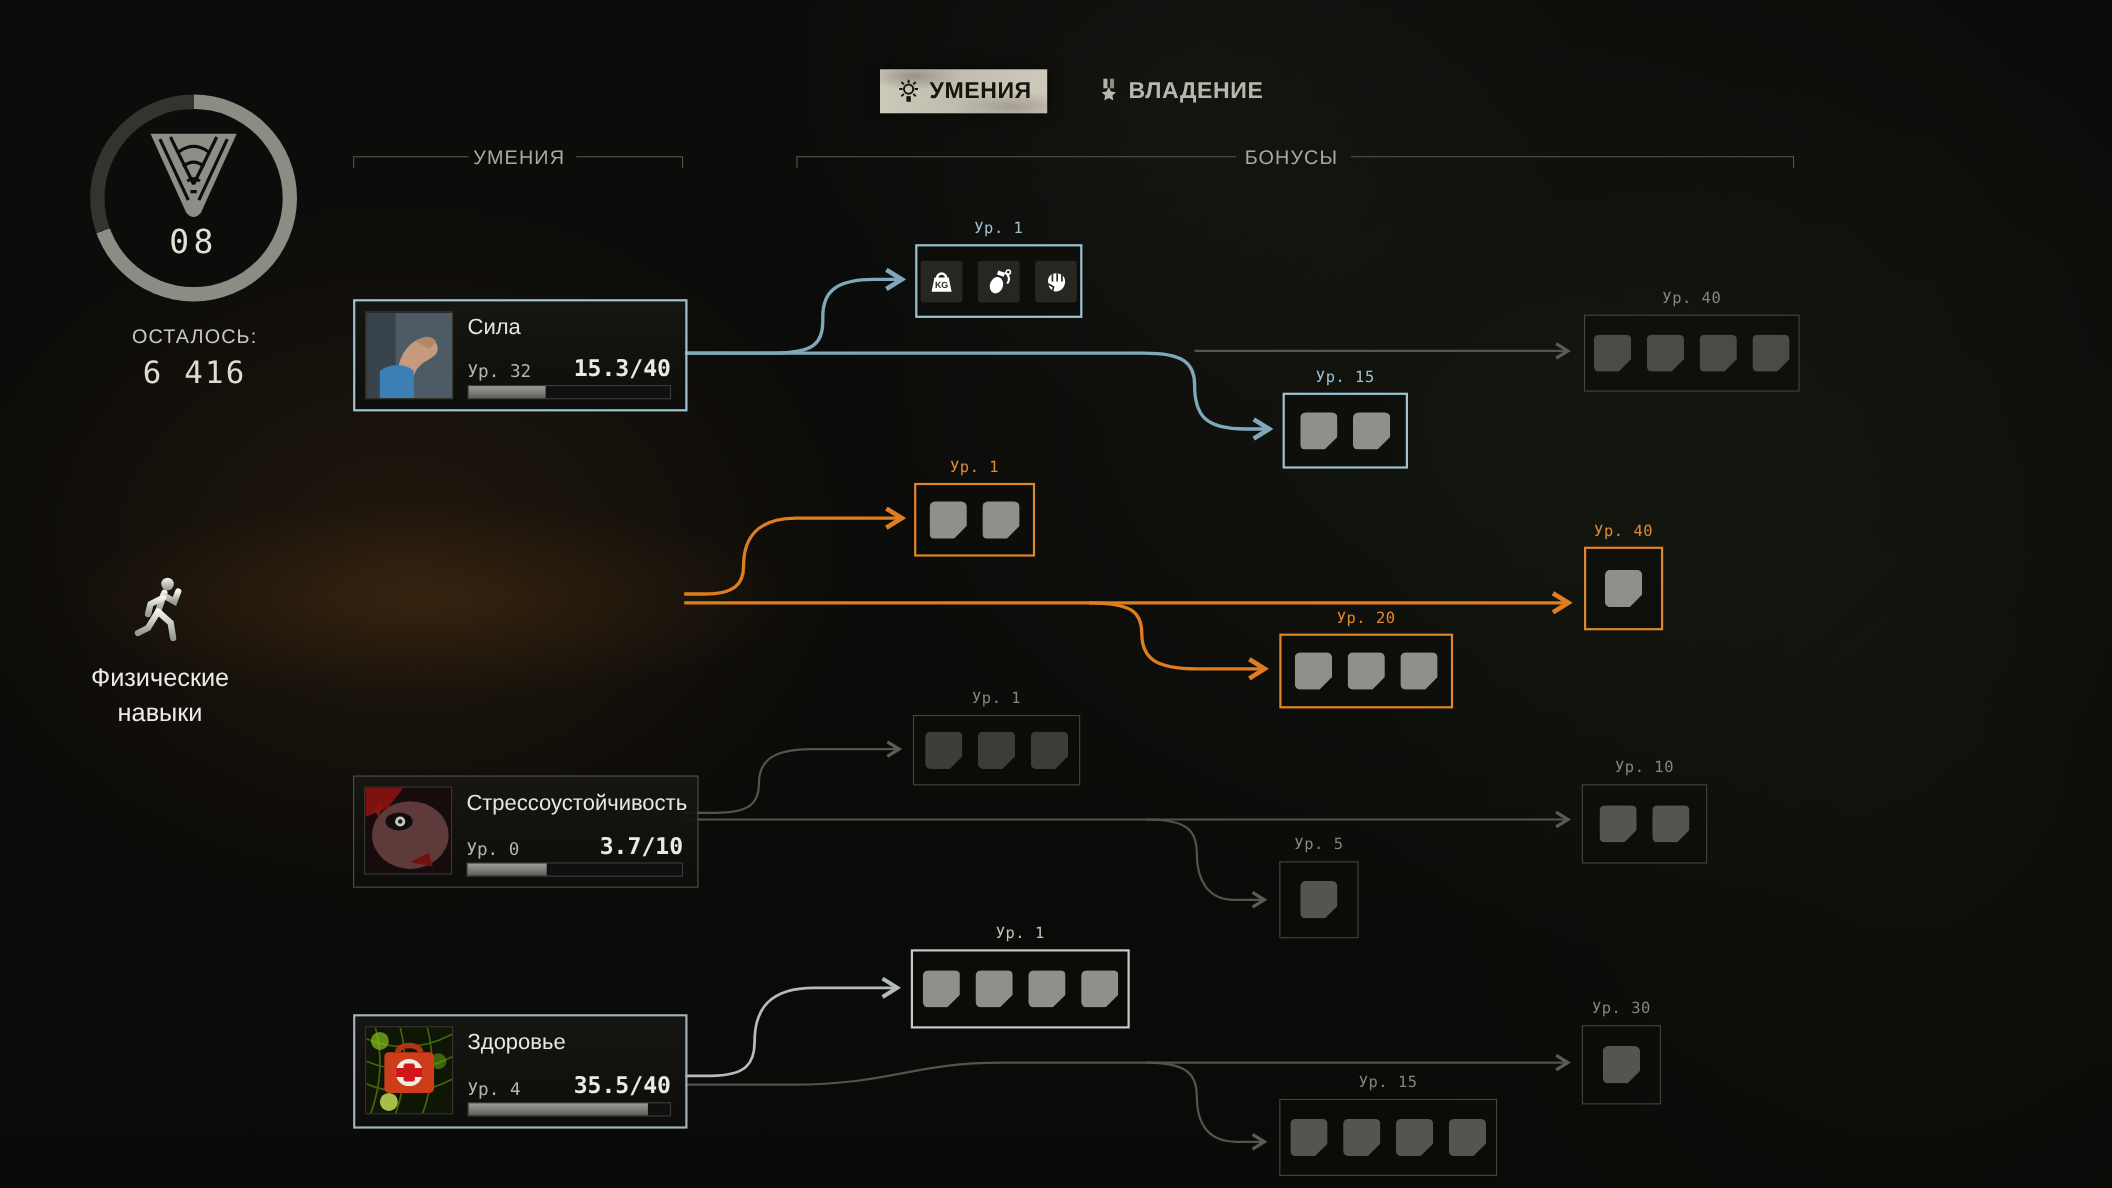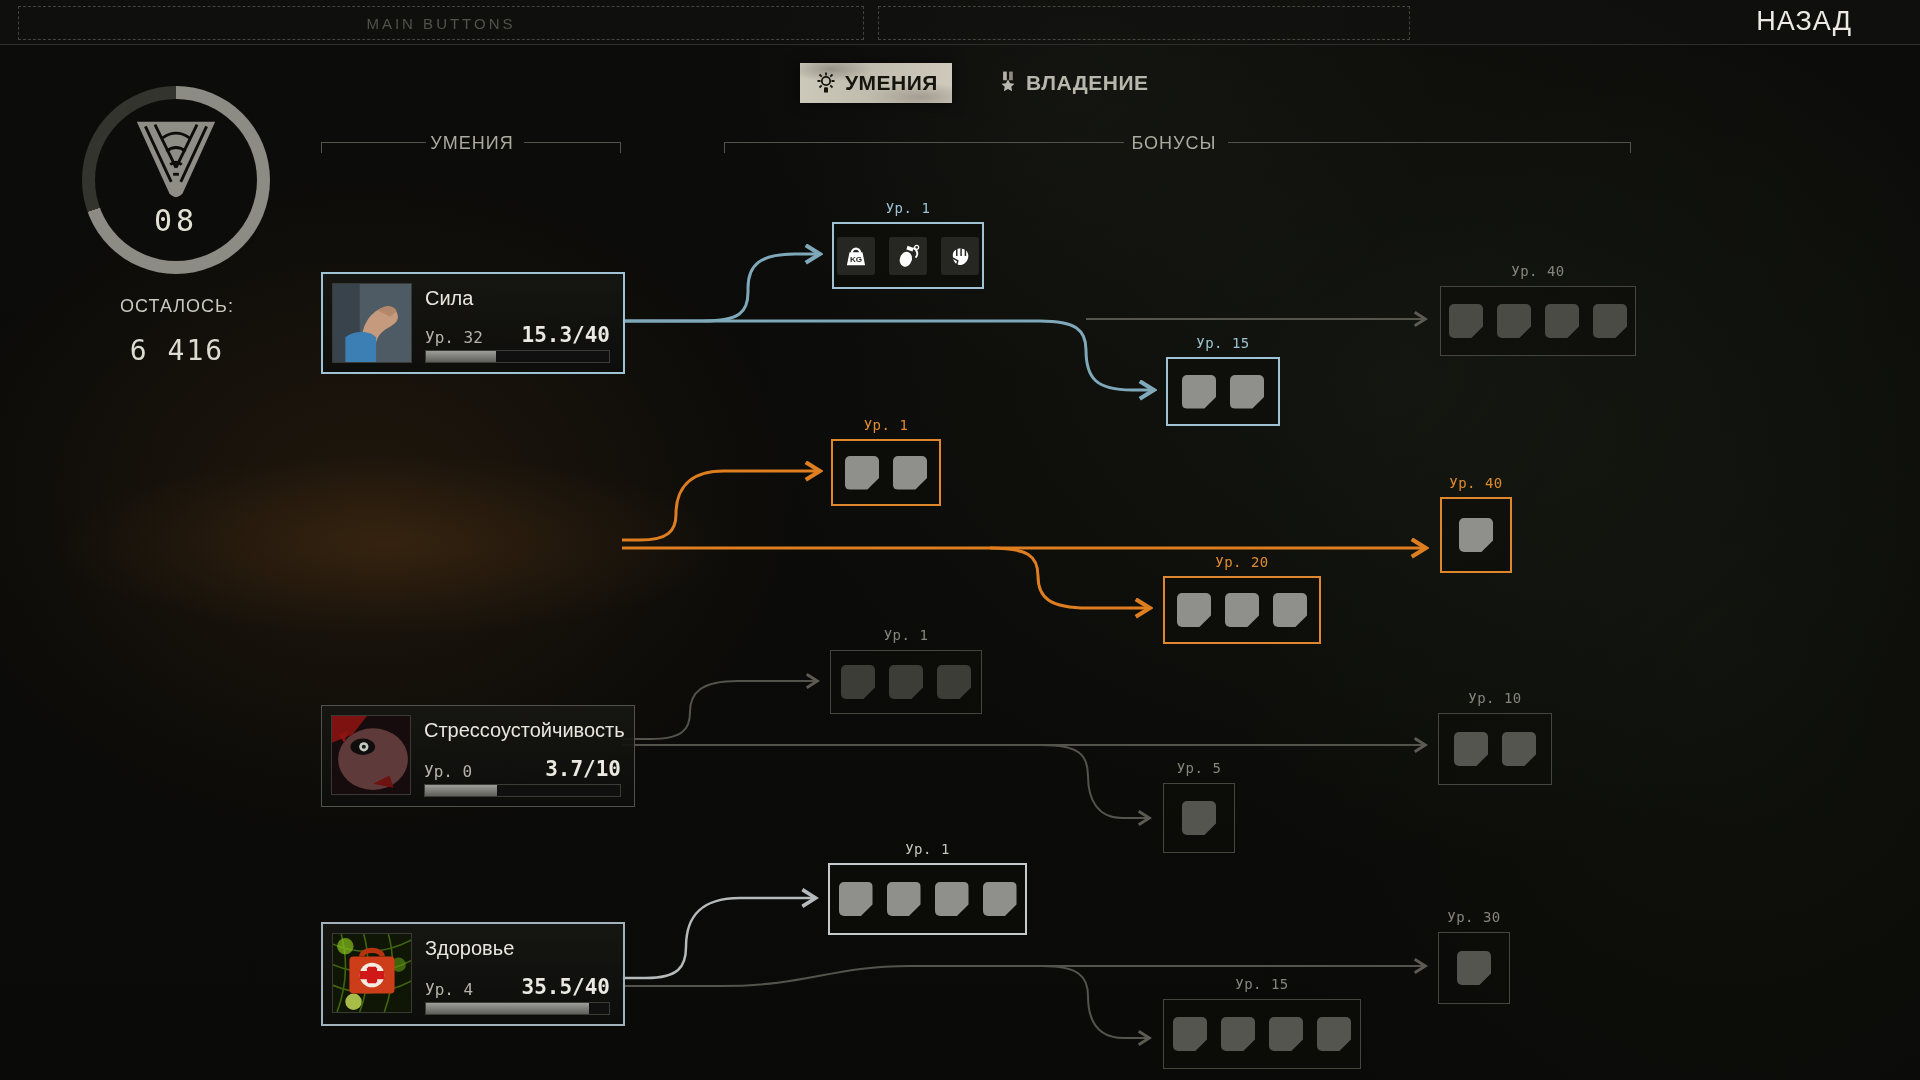--- a/index.html
+++ b/index.html
@@ -38,21 +38,21 @@
 
   
   .ring{position:absolute;left:82px;top:86px;width:188px;height:188px;border-radius:50%;
     background:conic-gradient(#8c8c84 0deg 250deg,#34342e 250deg 360deg);}
   .ring-inner{position:absolute;left:13px;top:13px;width:162px;height:162px;border-radius:50%;
     background:#0c0c0a;display:flex;flex-direction:column;align-items:center;}
   .ring-emblem{margin-top:16px;}
   .ring-level{font-size:30px;letter-spacing:4px;color:#e2e2d4;margin-top:2px;text-align:center;}
   .remaining{position:absolute;left:62px;top:296px;width:230px;text-align:center;}
   .remaining .lab{font-size:18px;letter-spacing:1px;color:#c9c9bf;}
-  .remaining .val{font-size:28px;letter-spacing:2px;color:#dcdcd0;margin-top:17px;}
+  .remaining .val{font-size:28px;letter-spacing:2px;color:#dcdcd0;margin-top:5px;}
   .category{position:absolute;left:58px;top:524px;width:175px;text-align:center;cursor:pointer;}
   .category .runner{display:inline-block;}
   .category .cat-label{margin-top:8px;font-size:23px;line-height:31px;color:#ecece6;}
 
   
   .hline{position:absolute;top:142px;height:1px;background:#53534c;}
   .htick{position:absolute;top:142px;width:1px;height:11px;background:#53534c;}
   .hlabel{position:absolute;top:133px;font-size:18px;letter-spacing:1px;color:#aaaa9e;text-align:center;}
 
   
@@ -98,29 +98,20 @@
   .glow-band{position:absolute;left:0;top:400px;width:980px;height:290px;pointer-events:none;
     background:radial-gradient(480px 130px at 40% 50%, rgba(214,126,40,.13), transparent 70%);}
 </style>
 </head>
 <body>
 
 <div id="stage">
 
   <div class="glow-band"></div>
 
-  <div class="topbar">
-    <div class="ph-box" style="left:18px;width:844px;">
-      <span>MAIN BUTTONS</span>
-    </div>
-    <div class="ph-box" style="left:878px;width:530px;"></div>
-    <div class="back-btn">
-      <span>НАЗАД</span>
-    </div>
-  </div>
 
   <div class="tab active" style="left:800px;">
     <svg width="24" height="24" viewBox="0 0 24 24">
       <g stroke="#15150f" stroke-width="1.8" fill="none">
         <circle cx="12" cy="10" r="4.2"></circle>
         <path d="M12 1.5v3M12 18.5v-2M3.5 10h3M17.5 10h3M5.5 3.5l2.2 2.2M18.5 3.5l-2.2 2.2M5.5 16.5l2.2-2.2M18.5 16.5l-2.2-2.2"></path>
       </g>
       <rect x="10" y="16.5" width="4" height="5" fill="#15150f"></rect>
     </svg>
     <span>УМЕНИЯ</span>
@@ -150,20 +141,42 @@
         </g>
       </svg>
       <div class="ring-level mono">08</div>
     </div>
   </div>
   <div class="remaining">
     <div class="lab">ОСТАЛОСЬ:</div>
     <div class="val mono">6 416</div>
   </div>
 
+  <div class="category">
+    <svg class="runner" width="50" height="64" viewBox="0 0 40 56">
+      <defs>
+          <linearGradient id="rg" x1="0" y1="0" x2="0" y2="1">
+        <stop offset="0" stop-color="#f2f2ee"></stop>
+            <stop offset="1" stop-color="#9a9a94"></stop>
+          </linearGradient>
+        </defs>
+      <g stroke="url(#rg)" stroke-width="5" stroke-linecap="round" fill="none">
+        <path d="M23 13 L18 28"></path>
+        <path d="M22 15 L31 20 L34 12"></path>
+        <path d="M22 17 L12 22 L10 30"></path>
+        <path d="M18 28 L28 37 L30 49"></path>
+        <path d="M18 28 L10 41 L2 45"></path>
+      </g>
+      <circle cx="25.5" cy="6" r="5" fill="url(#rg)"></circle>
+    </svg>
+    <div class="cat-label">
+      <div>Физические</div>
+      <div>навыки</div>
+    </div>
+  </div>
 
   <div class="htick" style="left:321px;"></div>
   <div class="hline" style="left:321px;width:105px;"></div>
   <div class="hlabel" style="left:426px;width:92px;">УМЕНИЯ</div>
   <div class="hline" style="left:524px;width:96px;"></div>
   <div class="htick" style="left:620px;"></div>
 
   <div class="htick" style="left:724px;"></div>
   <div class="hline" style="left:724px;width:400px;"></div>
   <div class="hlabel" style="left:1124px;width:100px;">БОНУСЫ</div>

